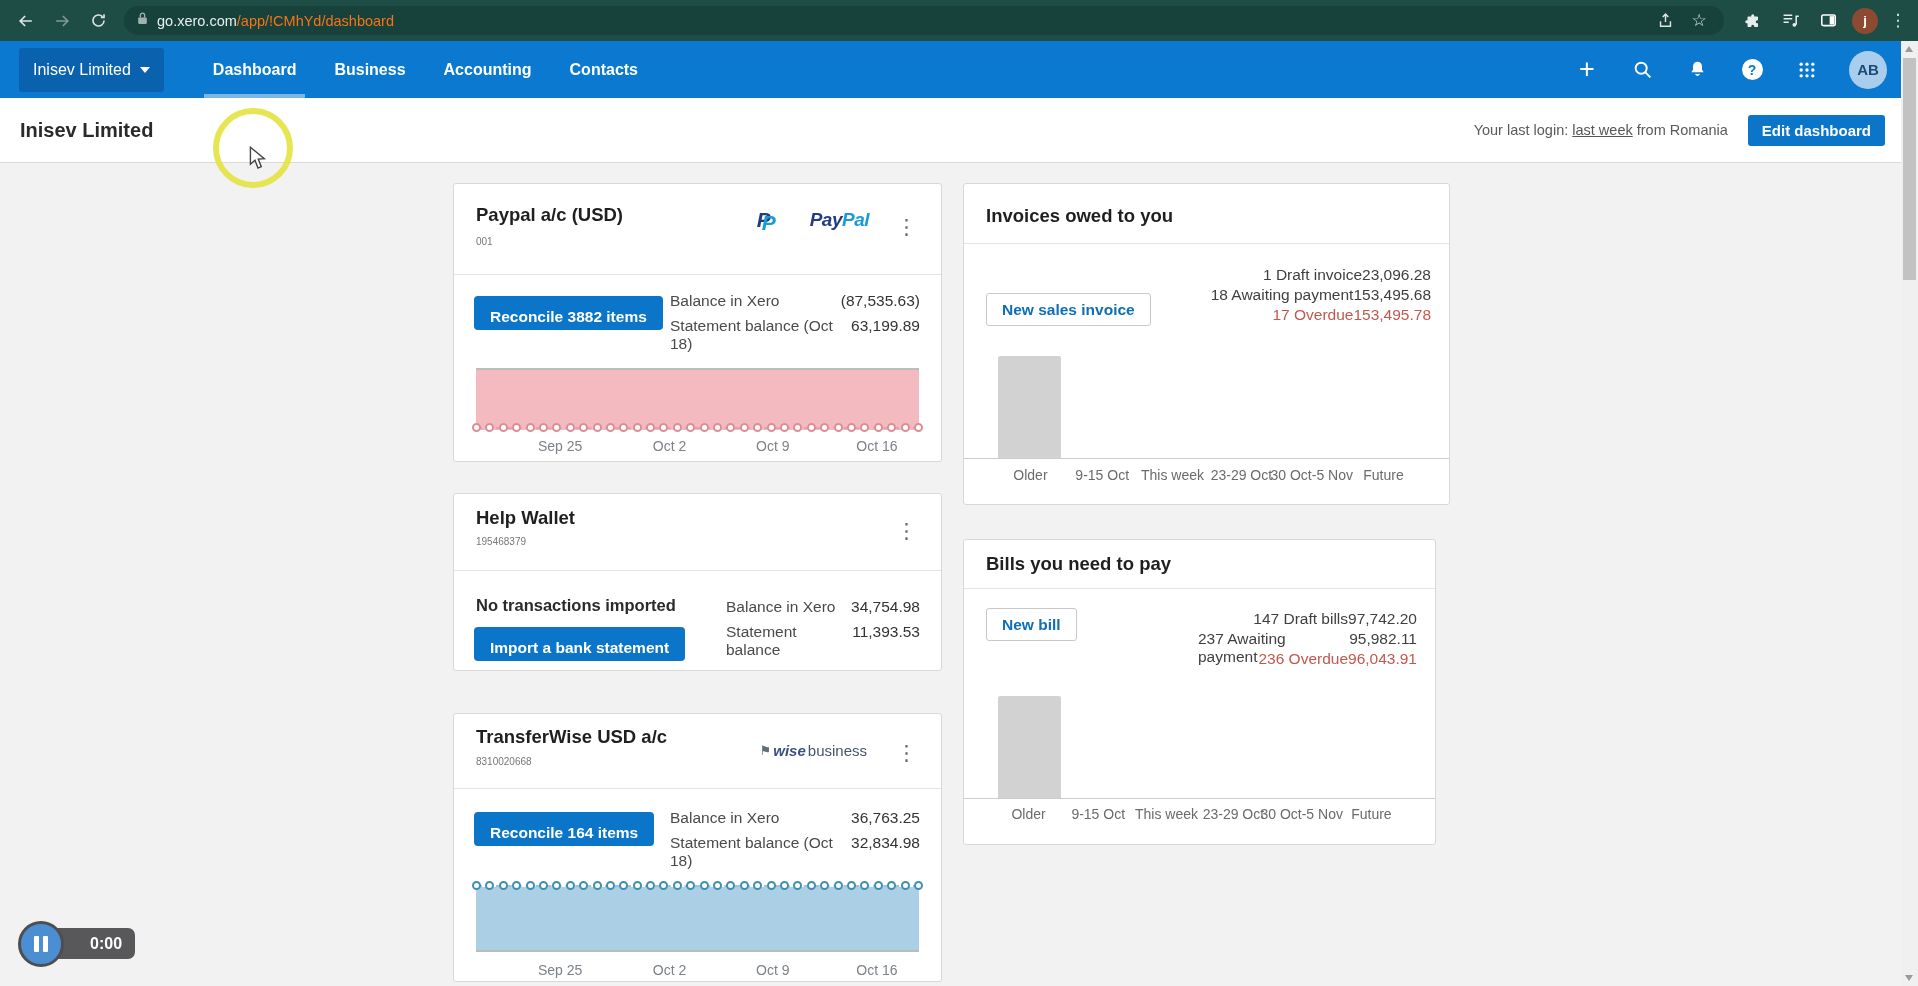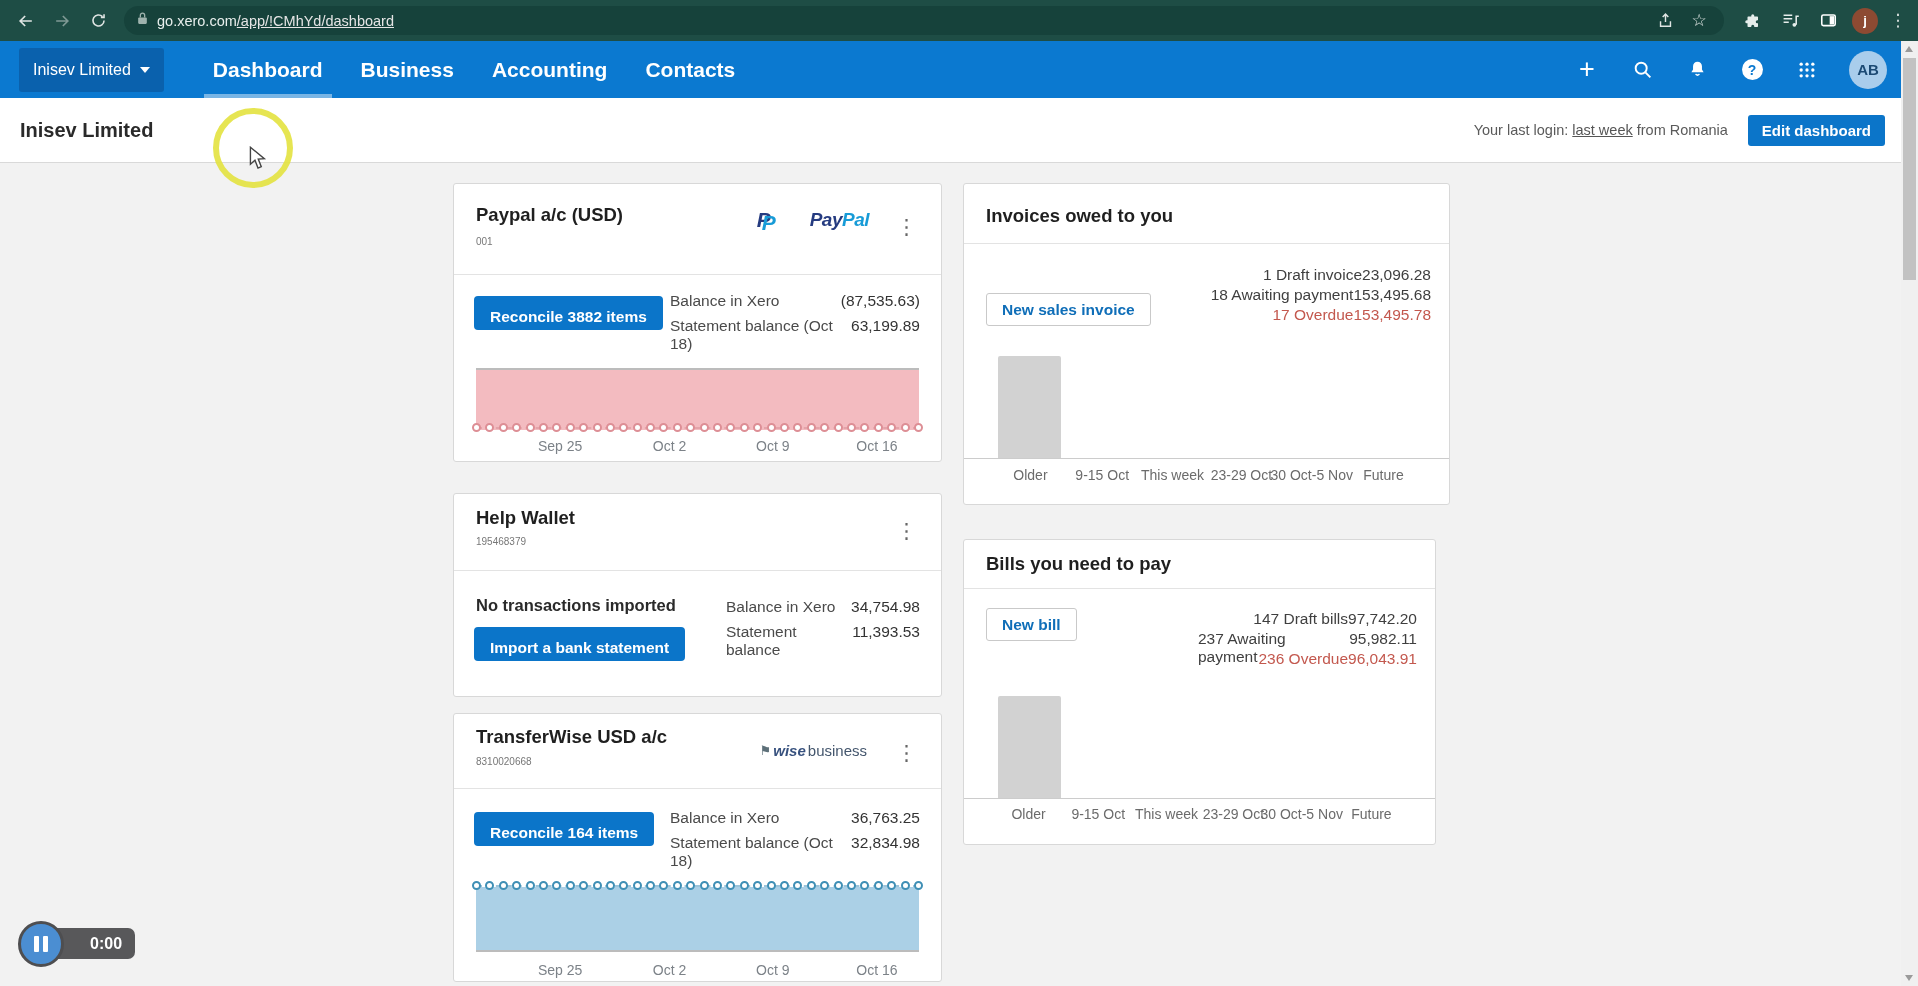--- a/index.html
+++ b/index.html
@@ -15,21 +15,21 @@
     background:#1e4d45; display:flex; align-items:center; padding:0 10px; gap:4px;
   }
   .bnav { width:32px; height:32px; display:flex; align-items:center; justify-content:center; border-radius:50%; }
   .bnav svg { display:block; }
   .urlbar {
     flex:1; height:29px; margin-left:6px; background:#16423b; border-radius:15px;
     display:flex; align-items:center; padding:0 12px; gap:8px; min-width:0;
   }
   .url-text { font-size:14.5px; white-space:nowrap; overflow:hidden; }
   .url-host { color:#e8efed; }
-  .url-path { color:#e5e5e5;text-decoration:underline; }
+  .url-path { color:#f97316; }
   .url-spacer { flex:1; }
   .url-icon { width:26px; display:flex; align-items:center; justify-content:center; color:#dfe5e3; font-size:17px; }
   .ext-icons { display:flex; align-items:center; gap:10px; margin-left:10px; }
   .ext-icons .bi { width:28px; height:28px; display:flex; align-items:center; justify-content:center; }
   .profile-dot {
     width:26px; height:26px; border-radius:50%; background:#8d4a32; color:#fff;
     font-size:13px; display:flex; align-items:center; justify-content:center; font-weight:700;
   }
   .browser-kebab { color:#dfe5e3; font-size:17px; width:20px; text-align:center; }
 
@@ -40,21 +40,21 @@
   }
   .org-switcher {
     margin-left:19px; height:44px; background:#0a61ad; border-radius:3px;
     display:flex; align-items:center; gap:9px; padding:0 14px;
     color:#fff; font-size:16px; cursor:pointer;
   }
   .org-caret { width:0; height:0; border-left:5px solid transparent; border-right:5px solid transparent; border-top:6px solid #fff; }
   .nav-tabs { display:flex; height:100%; margin-left:30px; }
   .nav-tab {
     display:flex; align-items:center; padding:0 19px; color:#fff;
-    font-size:21px; font-weight:700; position:relative; cursor:pointer;
+    font-size:16px; font-weight:700; position:relative; cursor:pointer;
   }
   .nav-tab.active::after {
     content:""; position:absolute; left:10px; right:10px; bottom:0; height:4px;
     background:rgba(255,255,255,.45);
   }
   .nav-right { margin-left:auto; display:flex; align-items:center; gap:29px; margin-right:14px; }
   .nav-icon { width:26px; height:26px; display:flex; align-items:center; justify-content:center; color:#fff; cursor:pointer; }
   .nav-plus { font-size:27px; font-weight:300; line-height:1; }
   .help-disc { width:21px; height:21px; border-radius:50%; background:#fff; color:#0b79d0; font-weight:700; font-size:14px; display:flex; align-items:center; justify-content:center; }
   .avatar-ab {
@@ -73,21 +73,21 @@
   .last-login .lw { text-decoration:underline; cursor:pointer; color:#555; }
   .edit-btn {
     background:#0b75c9; color:#fff; border:none; border-radius:3px;
     font-size:15px; font-weight:700; padding:7px 14px; cursor:pointer;
     font-family:"Liberation Sans", sans-serif;
   }
 
   
   .card { position:absolute; background:#fff; border:1px solid #d8d8d8; border-radius:3px; }
   #card-paypal   { left:453px; top:183px; width:489px; height:279px; }
-  #card-wallet   { left:453px; top:493px; width:489px; height:204px; }
+  #card-wallet   { left:453px; top:493px; width:489px; height:178px; }
   #card-wise     { left:453px; top:713px; width:489px; height:269px; }
   #card-invoices { left:963px; top:183px; width:487px; height:322px; }
   #card-bills    { left:963px; top:539px; width:473px; height:306px; }
 
   .card-title { position:absolute; left:22px; font-size:18.5px; font-weight:700; color:#1f1f1f; }
   .card-sub   { position:absolute; left:22px; font-size:10px; color:#777; }
   .head-divider { position:absolute; left:0; right:0; height:1px; background:#e3e3e3; }
   .kebab { position:absolute; right:24px; color:#666; font-size:21px; line-height:1; letter-spacing:0; cursor:pointer; }
 
   .btn-primary {

